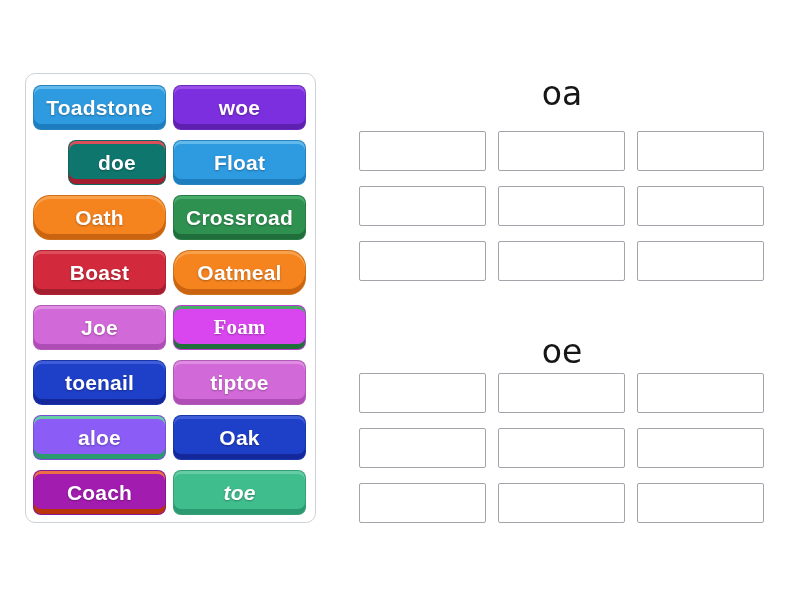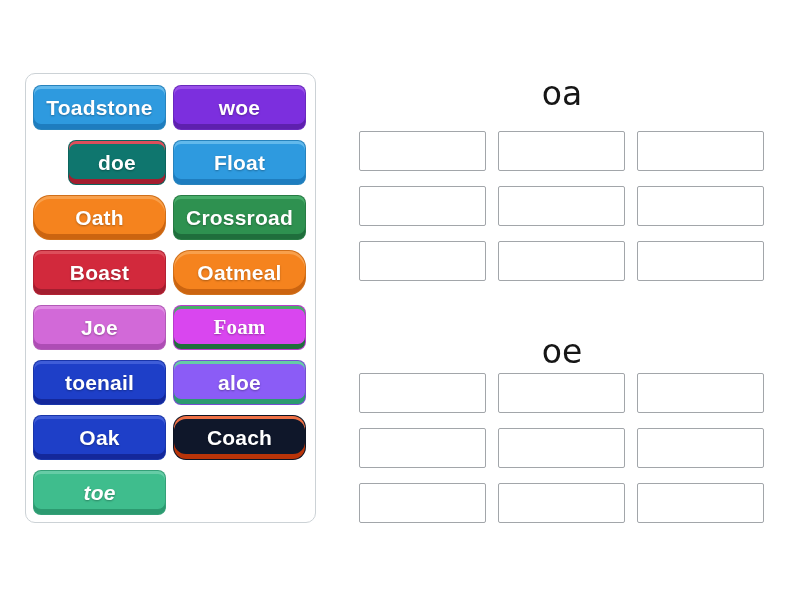--- a/index.html
+++ b/index.html
@@ -94,24 +94,25 @@
         <div class="tile" style="background: rgb(46, 154, 223); box-shadow: rgb(98, 185, 236) 0px 3px 0px inset, rgb(30, 125, 191) 0px -5px 0px inset;">Toadstone</div>
         <div class="tile" style="background: rgb(124, 47, 222); box-shadow: rgb(152, 79, 233) 0px 3px 0px inset, rgb(94, 32, 174) 0px -5px 0px inset; text-align: right;">woe</div>
         <div class="tile" style="background: #0f766e; box-shadow: rgb(221, 78, 91) 0px 3px 0px inset, rgb(163, 30, 47) 0px -5px 0px inset; margin-left: 35px;">doe</div>
         <div class="tile" style="background: rgb(46, 154, 223); box-shadow: rgb(98, 185, 236) 0px 3px 0px inset, rgb(30, 125, 191) 0px -5px 0px inset;">Float</div>
         <div class="tile" style="background: rgb(245, 131, 30); box-shadow: rgb(248, 160, 76) 0px 3px 0px inset, rgb(203, 100, 16) 0px -5px 0px inset; border-radius: 17px;">Oath</div>
         <div class="tile" style="background: rgb(46, 145, 80); box-shadow: rgb(71, 172, 105) 0px 3px 0px inset, rgb(31, 110, 60) 0px -5px 0px inset;">Crossroad</div>
         <div class="tile" style="background: rgb(210, 41, 60); box-shadow: rgb(221, 78, 91) 0px 3px 0px inset, rgb(163, 30, 47) 0px -5px 0px inset;">Boast</div>
         <div class="tile" style="background: rgb(245, 131, 30); box-shadow: rgb(248, 160, 76) 0px 3px 0px inset, rgb(203, 100, 16) 0px -5px 0px inset; border-radius: 17px;">Oatmeal</div>
         <div class="tile" style="background: rgb(210, 105, 216); box-shadow: rgb(223, 140, 227) 0px 3px 0px inset, rgb(174, 77, 181) 0px -5px 0px inset;">Joe</div>
         <div class="tile" style="background: #d946ef; box-shadow: rgb(71, 172, 105) 0px 3px 0px inset, rgb(31, 110, 60) 0px -5px 0px inset; font-family: Liberation Serif, serif;">Foam</div>
-        <div class="tile" style="background: rgb(30, 63, 200); box-shadow: rgb(63, 93, 216) 0px 3px 0px inset, rgb(20, 40, 155) 0px -5px 0px inset;">toenail</div>
+        <div class="tile" style="background: rgb(30, 63, 200); box-shadow: rgb(63, 93, 216) 0px 3px 0px inset, rgb(20, 40, 155) 0px -5px 0px inset; border-radius: 9px;">toenail</div>
+        <div class="tile" style="background: rgb(210, 105, 216); box-shadow: rgb(223, 140, 227) 0px 3px 0px inset, rgb(174, 77, 181) 0px -5px 0px inset;">tiptoe</div>
         <div class="tile" style="background: #8b5cf6; box-shadow: rgb(102, 204, 166) 0px 3px 0px inset, rgb(44, 154, 112) 0px -5px 0px inset;">aloe</div>
         <div class="tile" style="background: rgb(30, 63, 200); box-shadow: rgb(63, 93, 216) 0px 3px 0px inset, rgb(20, 40, 155) 0px -5px 0px inset;">Oak</div>
-        <div class="tile" style="background: #0f172a; box-shadow: rgb(237, 112, 69) 0px 3px 0px inset, rgb(185, 52, 9) 0px -5px 0px inset; border-radius: 13px;">Coach</div>
+        <div class="tile" style="background: #a21caf; box-shadow: rgb(237, 112, 69) 0px 3px 0px inset, rgb(185, 52, 9) 0px -5px 0px inset;">Coach</div>
         <div class="tile" style="background: rgb(63, 189, 141); box-shadow: rgb(102, 204, 166) 0px 3px 0px inset, rgb(44, 154, 112) 0px -5px 0px inset; font-style: italic;">toe</div>
       </div>
   </div>
 
   <div class="group-title" id="title-oa">oa</div>
   <div class="slot-grid" id="grid-oa">
       <div class="slot"></div>
       <div class="slot"></div>
       <div class="slot"></div>
       <div class="slot"></div>

